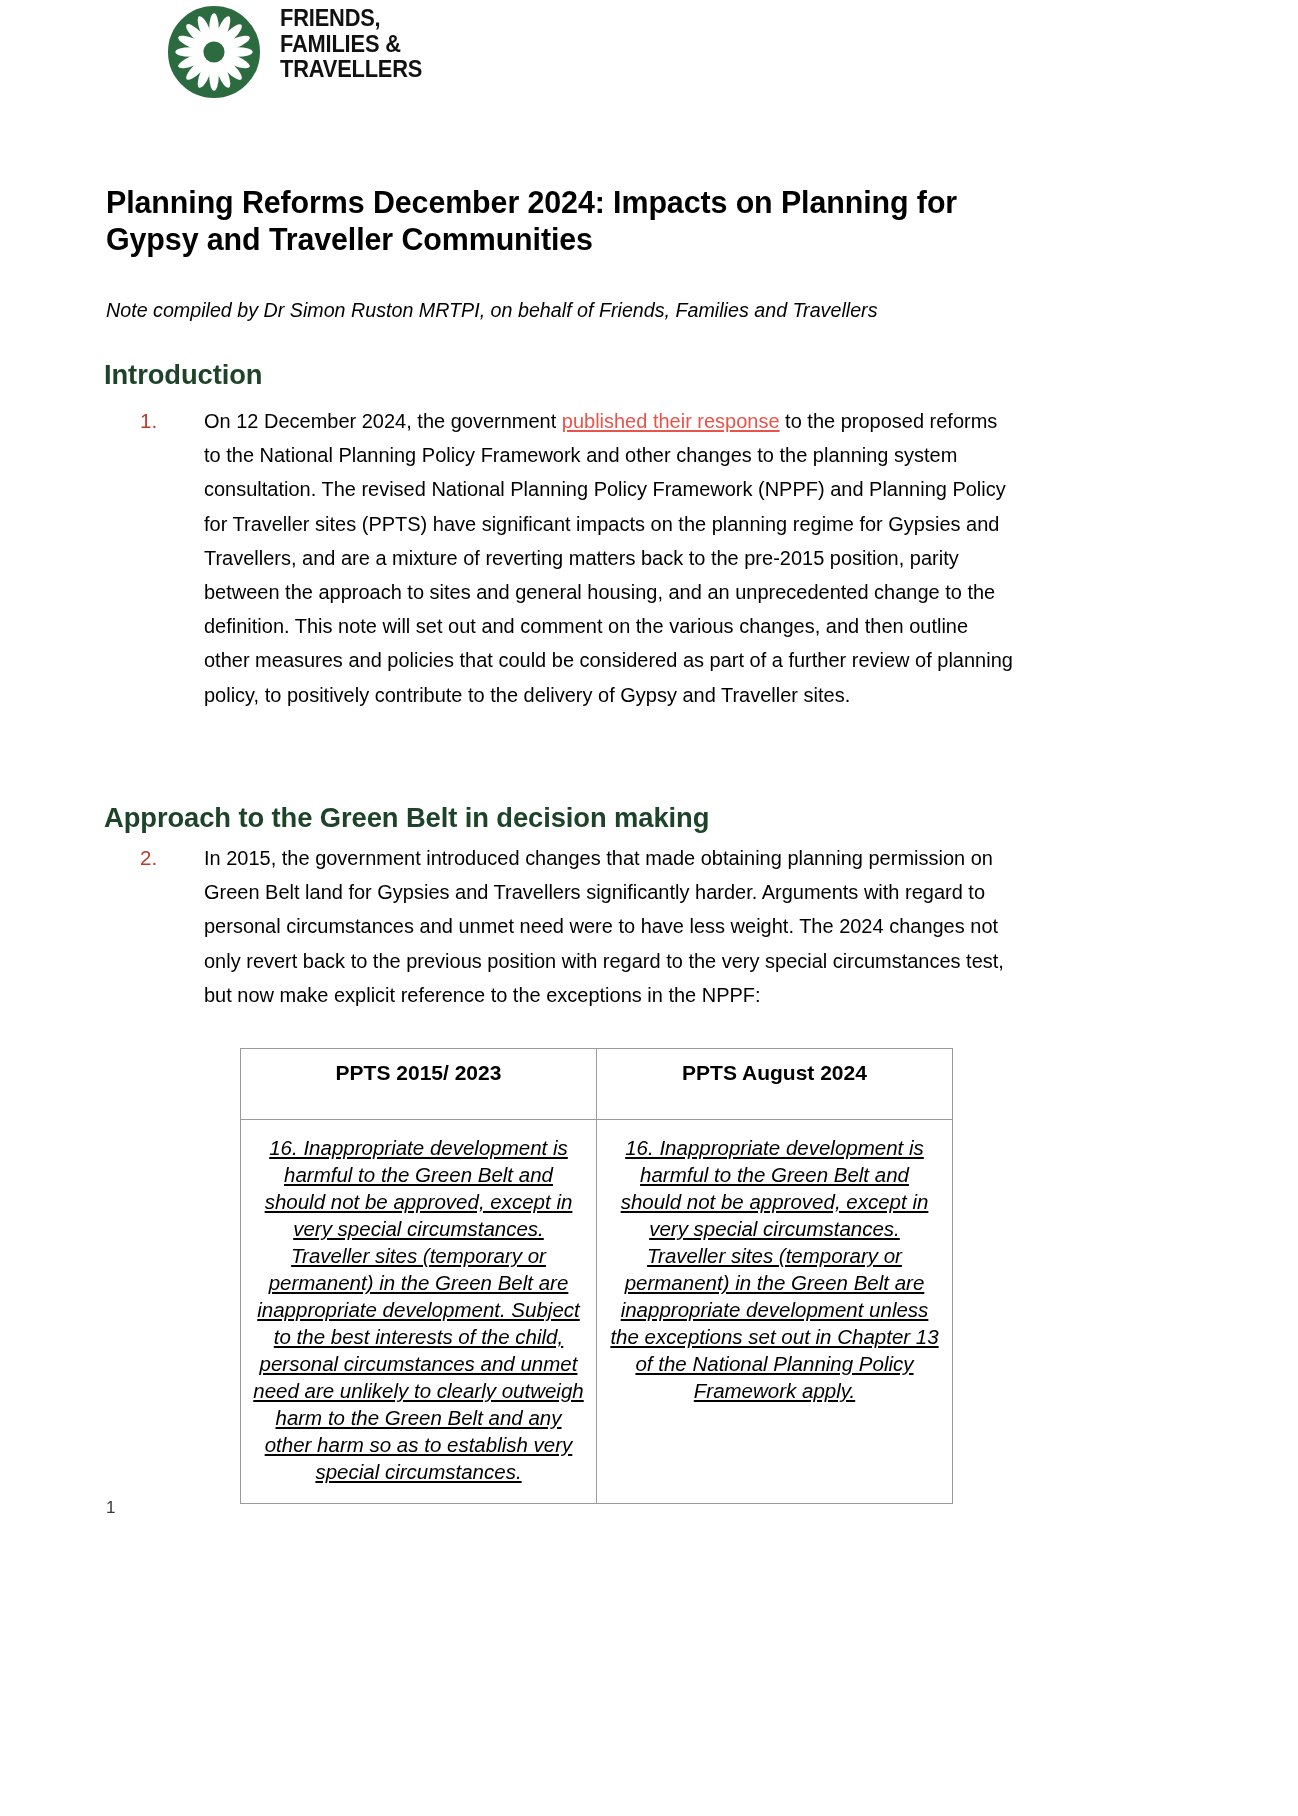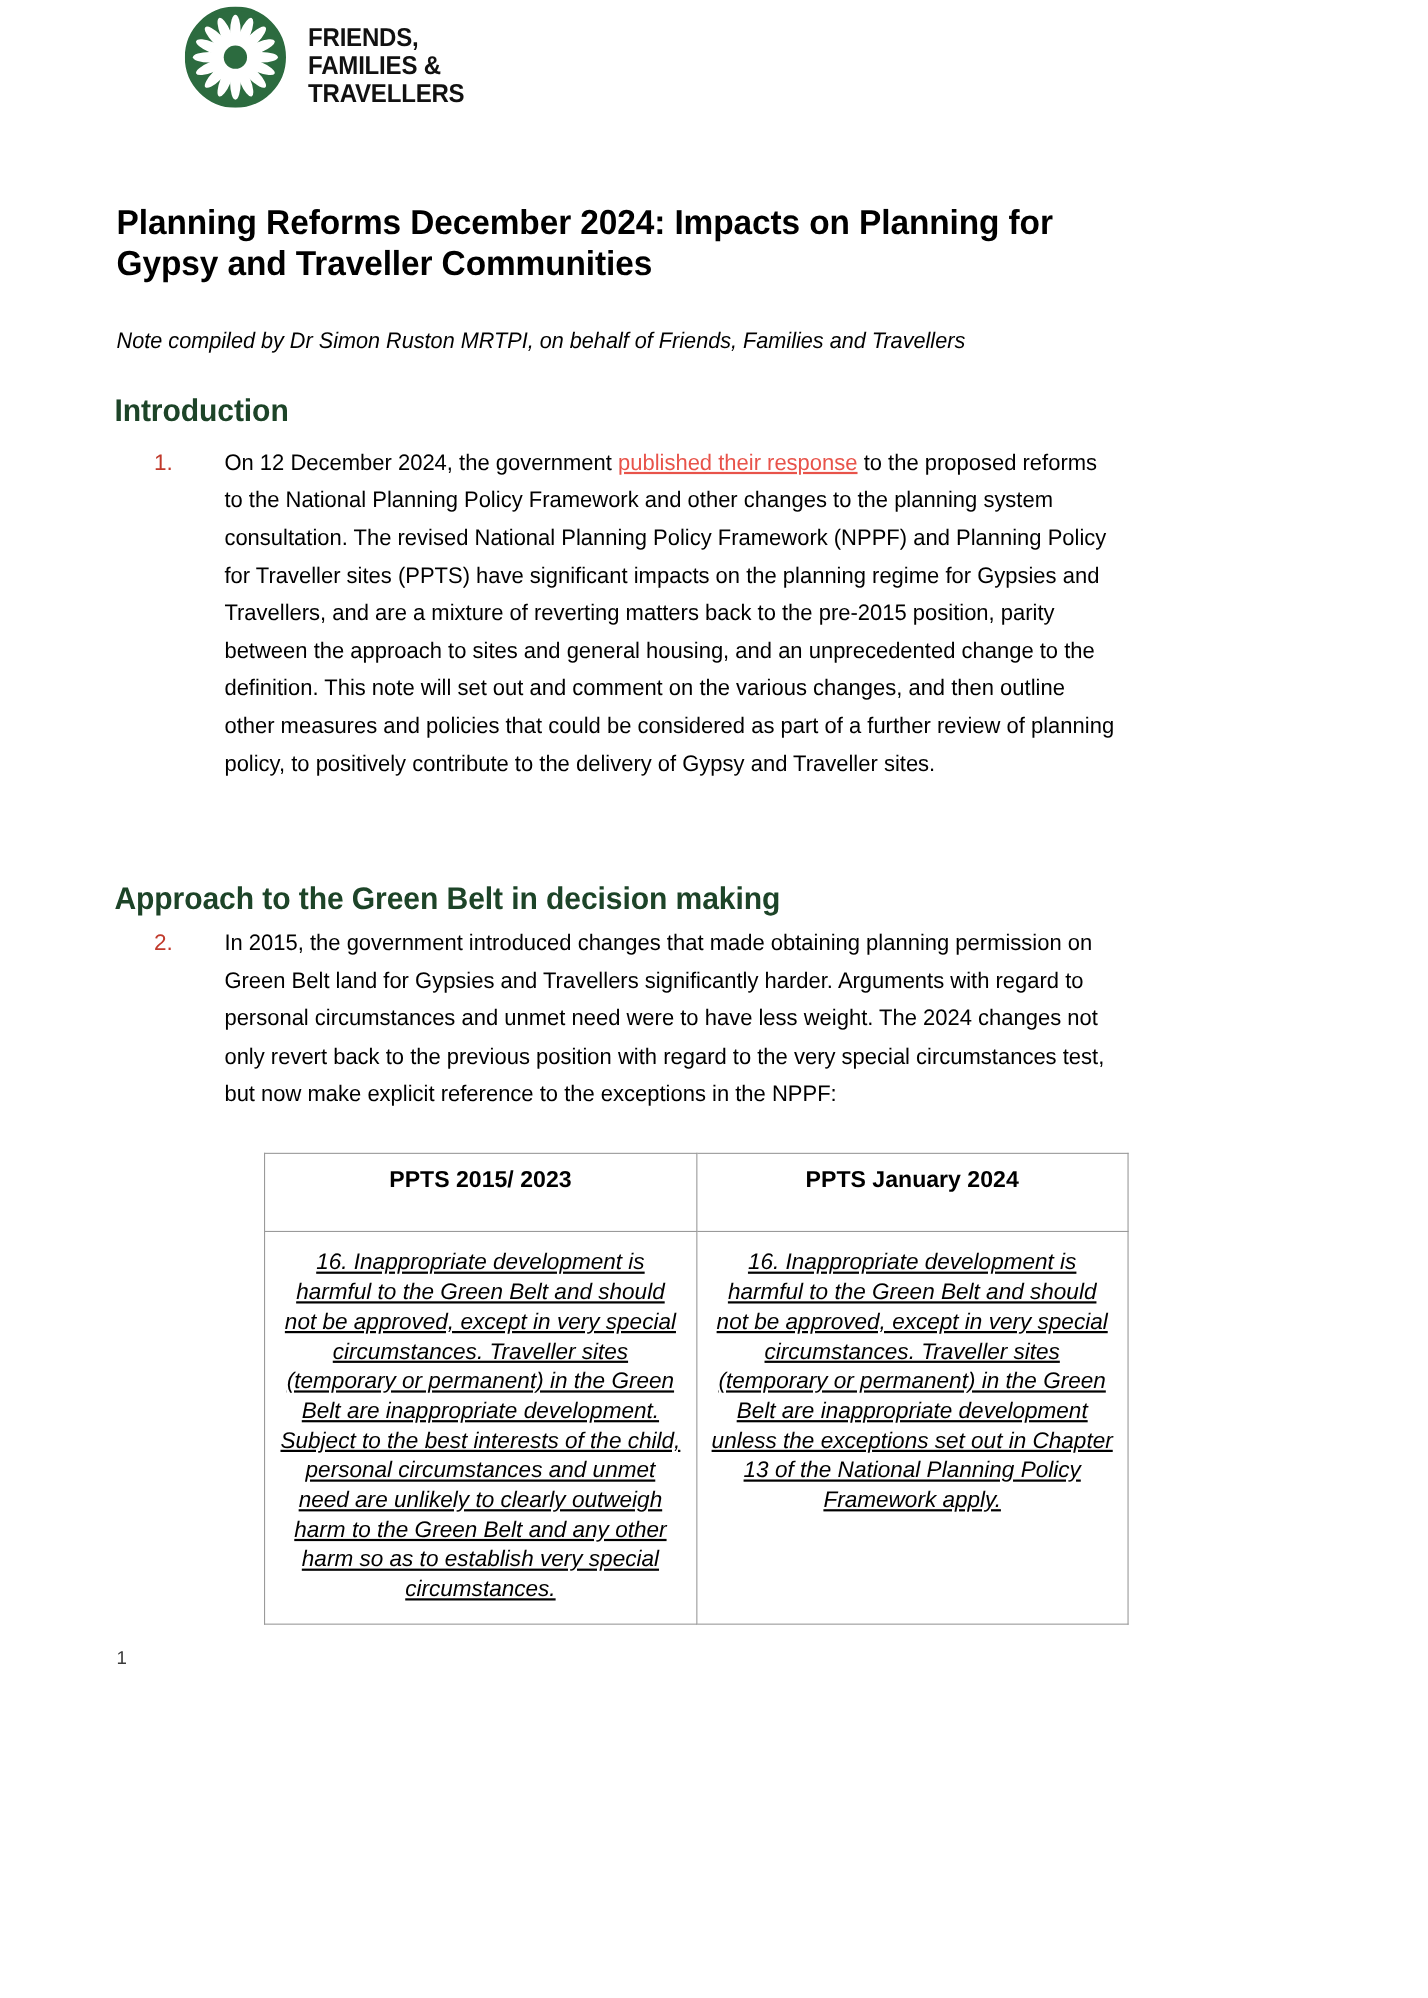--- a/index.html
+++ b/index.html
@@ -22,21 +22,21 @@
     height: 1816px;
     box-sizing: border-box;
   }
 
   
   .logo-block {
     position: absolute;
     left: 168px;
     top: 6px;
     display: flex;
-    align-items: flex-end;
+    align-items: flex-start;
     gap: 20px;
   }
   .wheel {
     width: 92px;
     height: 92px;
     flex: 0 0 auto;
   }
   .org-name {
     font-family: "Liberation Sans", "DejaVu Sans", sans-serif;
     font-weight: bold;
@@ -123,21 +123,21 @@
     color: #e8534a;
     text-decoration: underline;
     text-underline-offset: 2px;
   }
 
   
   .cmp-table {
     position: absolute;
     left: 240px;
     top: 1048px;
-    width: 786px;
+    width: 713px;
     border-collapse: collapse;
     table-layout: fixed;
   }
   .cmp-table th,
   .cmp-table td {
     border: 1px solid #9a9a9a;
     vertical-align: top;
     padding: 0;
   }
   .cmp-table th {
@@ -224,21 +224,21 @@
 
   <div id="para-2" class="num-para">
     <span class="num-marker">2.</span>
     <span class="para-body">In 2015, the government introduced changes that made obtaining planning permission on Green Belt land for Gypsies and Travellers significantly harder. Arguments with regard to personal circumstances and unmet need were to have less weight. The 2024 changes not only revert back to the previous position with regard to the very special circumstances test, but now make explicit reference to the exceptions in the NPPF:</span>
   </div>
 
   <table class="cmp-table">
     <thead>
       <tr>
         <th>PPTS 2015/ 2023</th>
-        <th>PPTS January 2024</th>
+        <th>PPTS August 2024</th>
       </tr>
     </thead>
     <tbody>
       <tr>
         <td><span class="cell-inner">16. Inappropriate development is harmful to the Green Belt and should not be approved, except in very special circumstances. Traveller sites (temporary or permanent) in the Green Belt are inappropriate development. Subject to the best interests of the child, personal circumstances and unmet need are unlikely to clearly outweigh harm to the Green Belt and any other harm so as to establish very special circumstances.</span></td>
         <td><span class="cell-inner">16. Inappropriate development is harmful to the Green Belt and should not be approved, except in very special circumstances. Traveller sites (temporary or permanent) in the Green Belt are inappropriate development unless the exceptions set out in Chapter 13 of the National Planning Policy Framework apply.</span></td>
       </tr>
     </tbody>
   </table>
 

